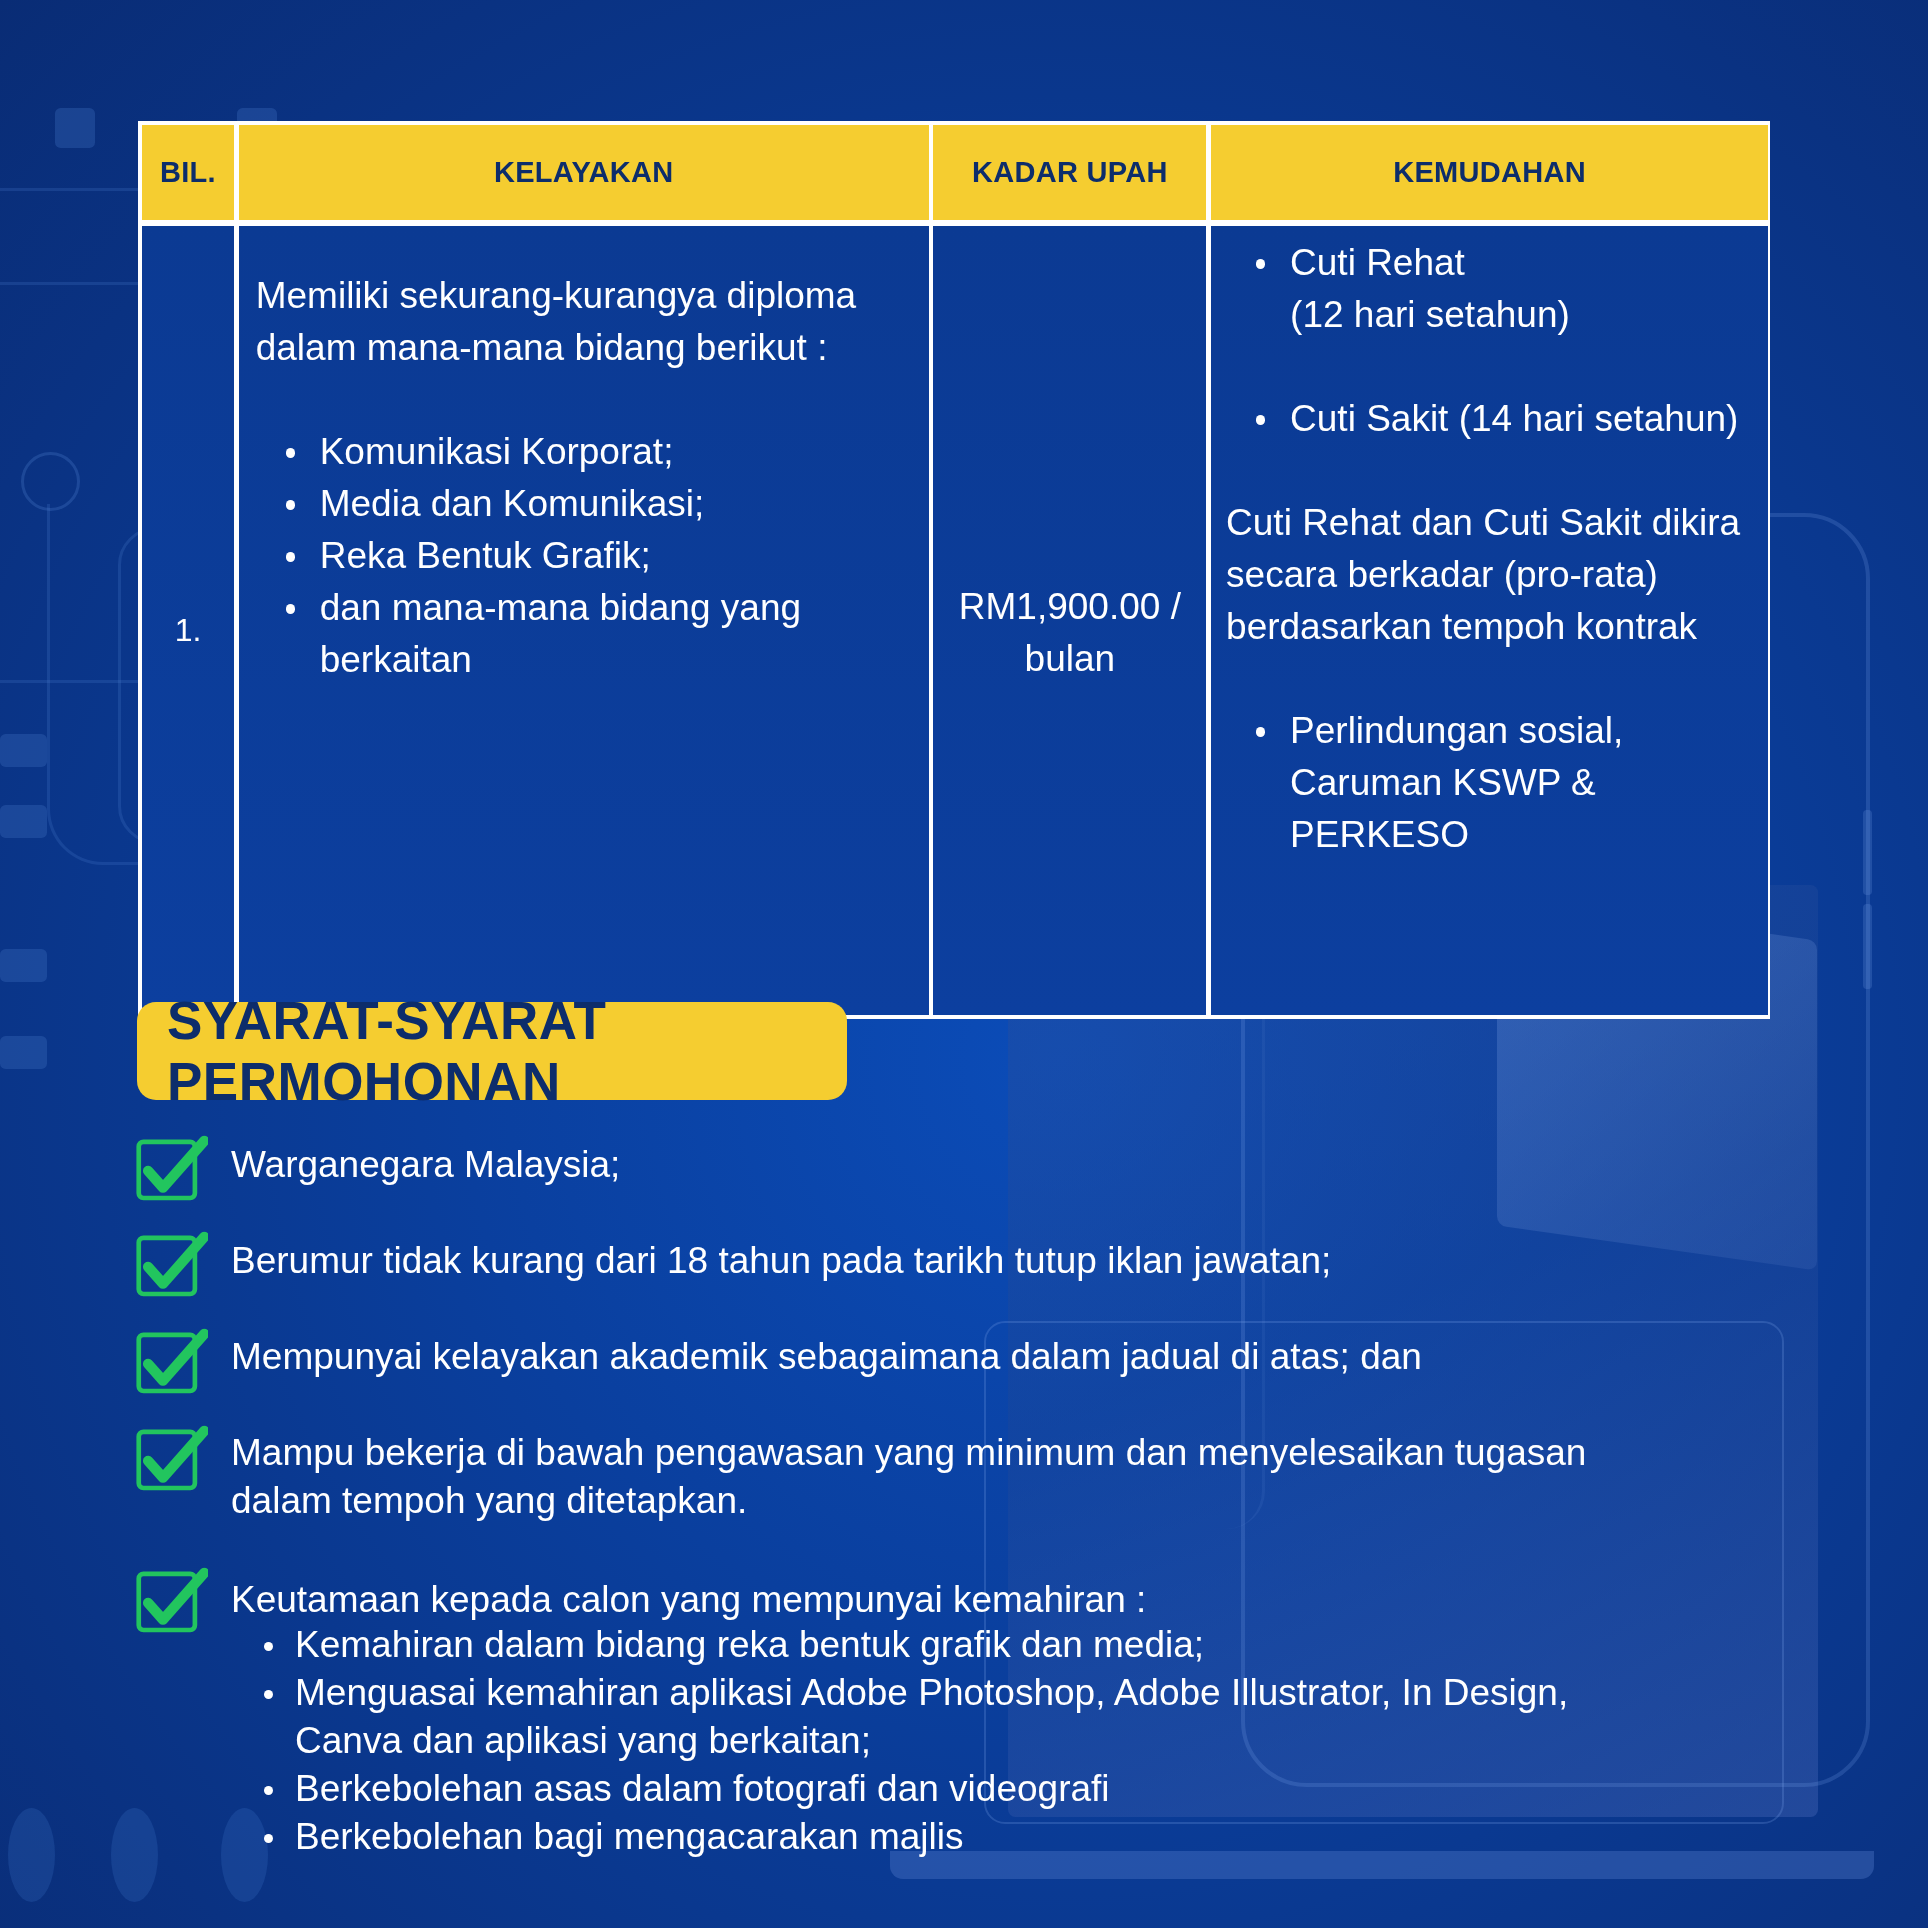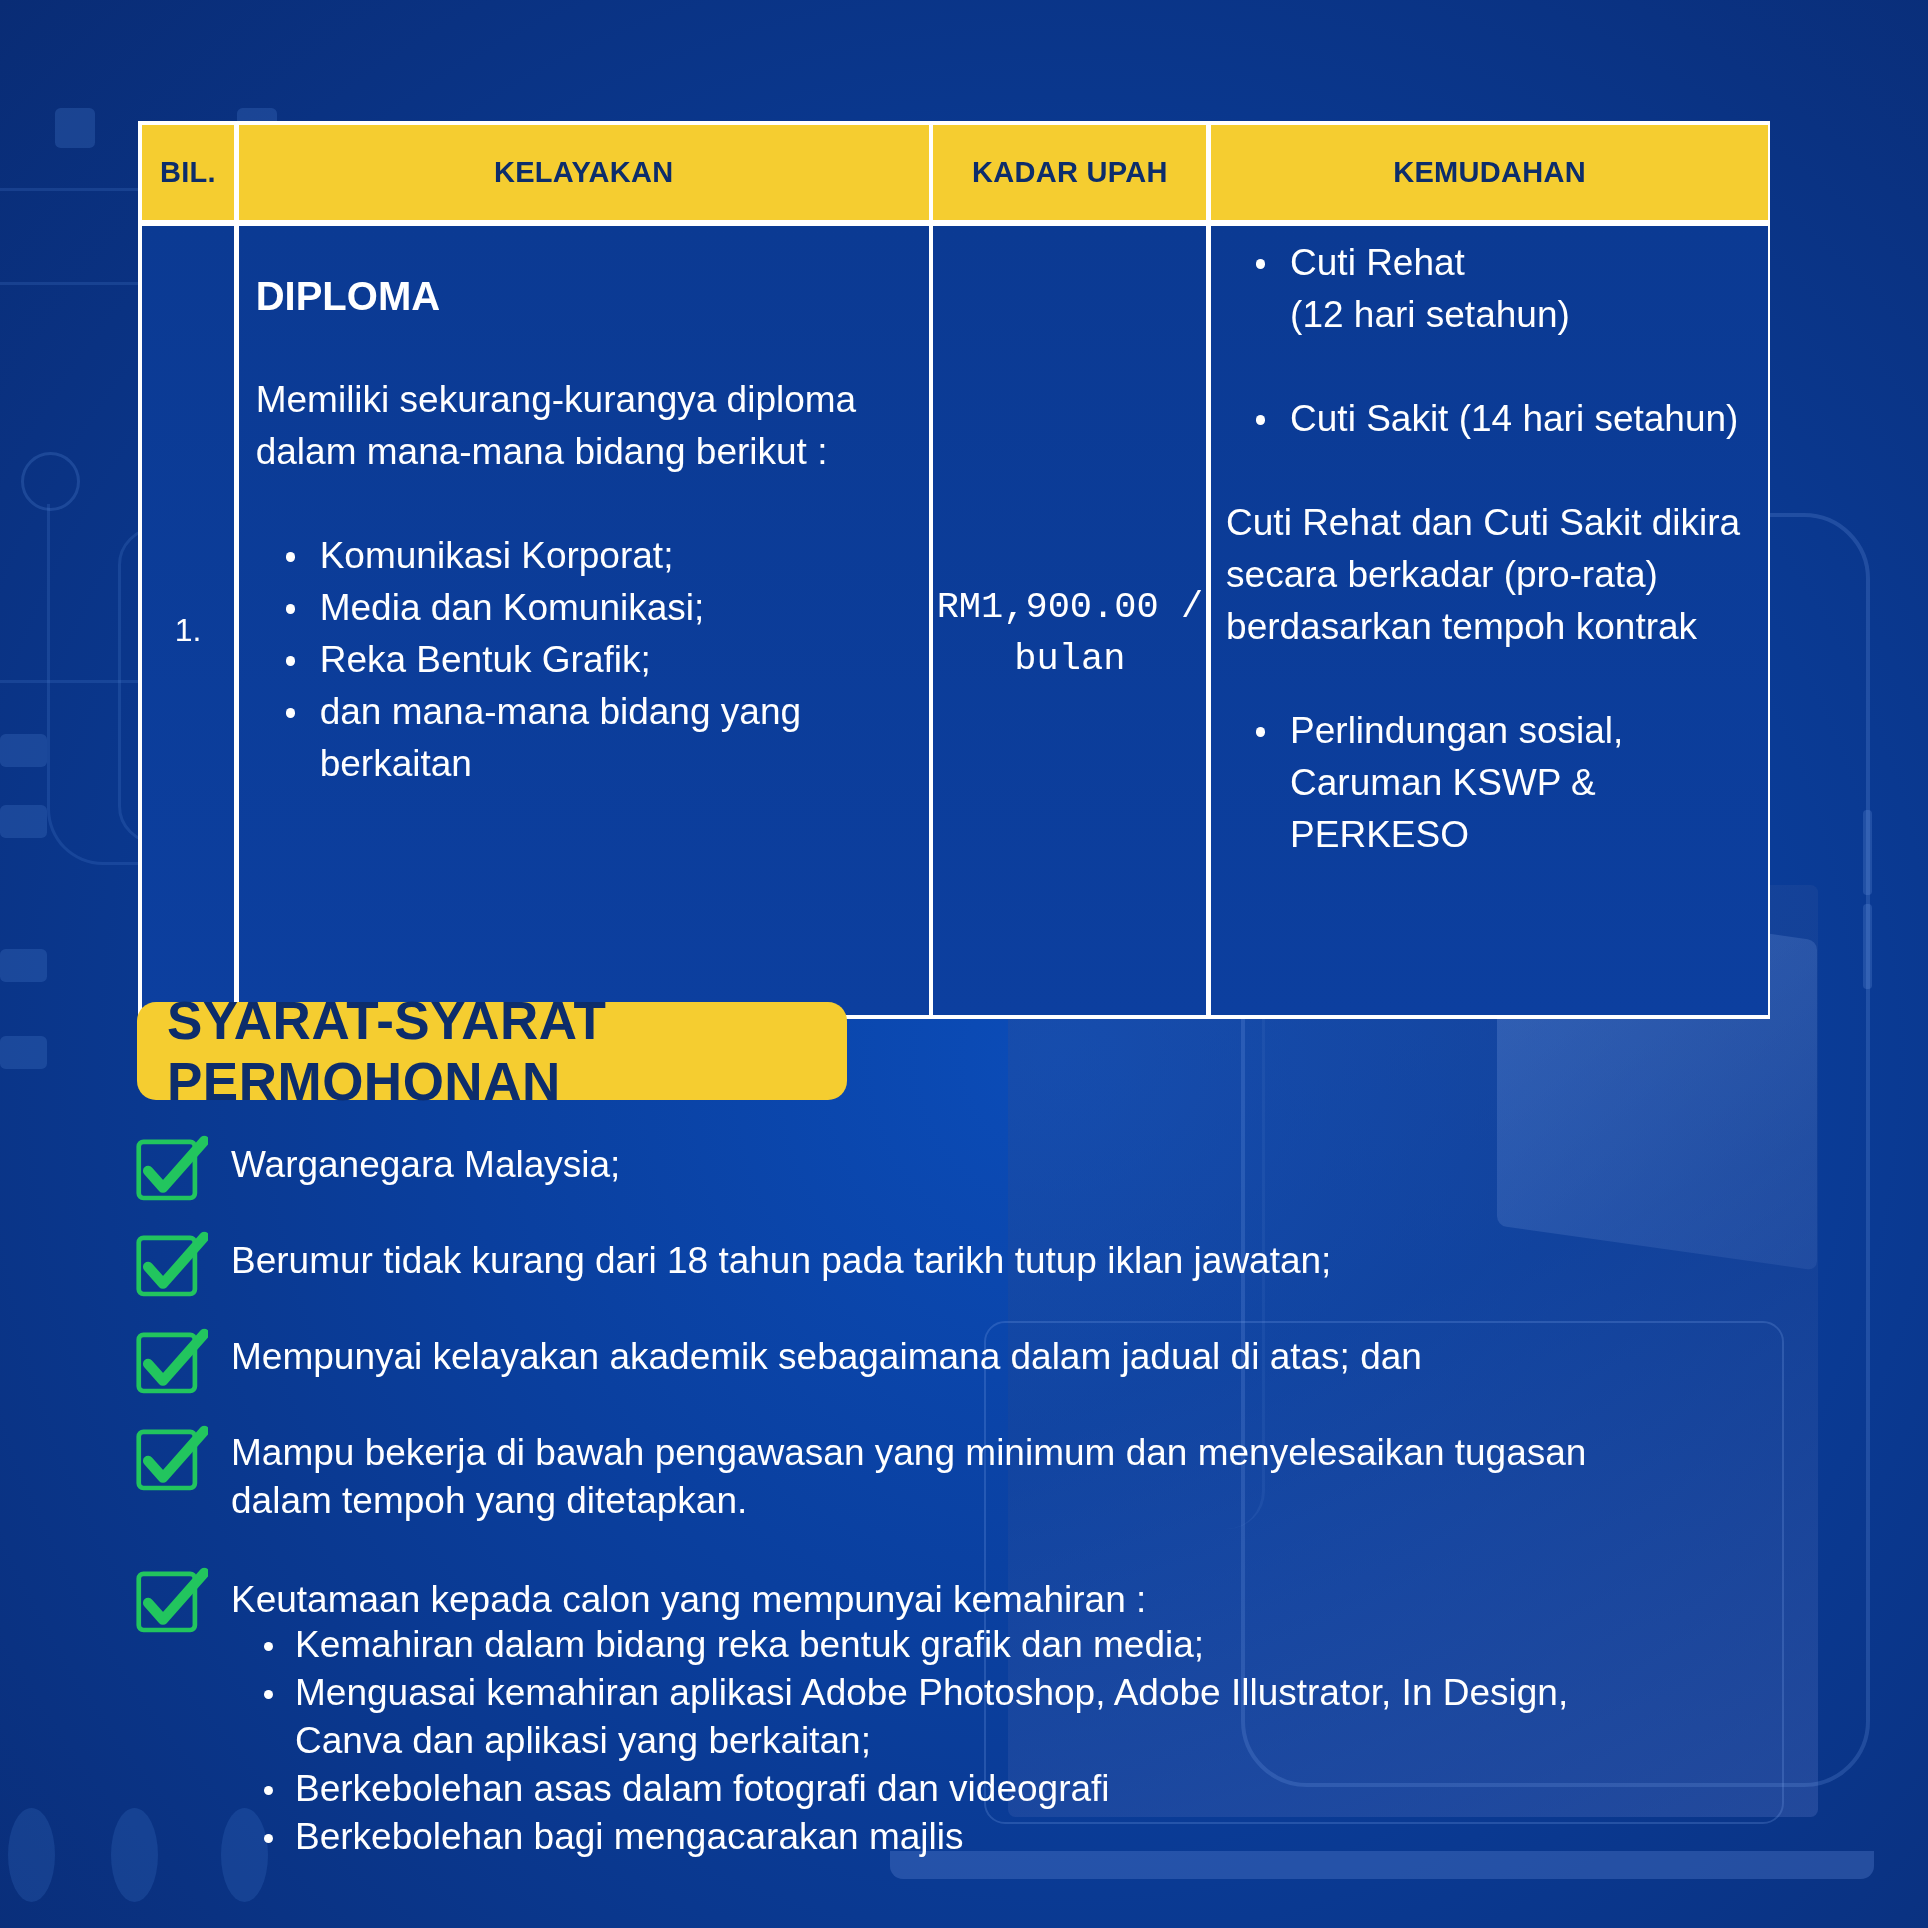--- a/index.html
+++ b/index.html
@@ -46,21 +46,21 @@
     letter-spacing:0.3px;
   }
   .td { background:linear-gradient(180deg, #0b3a93 0%, #0c3f9f 100%); position:relative; font-size:37px; line-height:52px; }
   .td-bil { display:flex; align-items:center; justify-content:center; font-size:32px; padding-top:19px; }
   .td-kel { padding:44px 19px 0 17px; }
   .kel-title { font-weight:bold; font-size:40px; line-height:52px; margin-bottom:52px; }
   .kel-desc { margin-bottom:52px; }
   .bullets { list-style:none; margin:0; padding:0; }
   .bullets li { position:relative; padding-left:64px; }
   .bullets li::before { content:""; position:absolute; left:30px; top:22.6px; width:9.4px; height:9.4px; border-radius:50%; background:#ffffff; }
-  .td-kadar { display:flex; flex-direction:column; align-items:center; justify-content:center; text-align:center; padding-top:26px;font-family:Liberation Mono, monospace; }
+  .td-kadar { display:flex; flex-direction:column; align-items:center; justify-content:center; text-align:center; padding-top:26px; }
   .td-kem { padding:11.3px 9.4px 0 15px; }
   .td-kem .bullets li { padding-left:64px; }
   .td-kem .gap { height:52px; }
   .kem-note { }
 
   
   .pill {
     position:absolute; left:137px; top:1002px; width:710px; height:98px;
     background:#f5cd30; border-radius:19px;
     display:flex; align-items:center; padding-left:30px; box-sizing:border-box;
@@ -107,21 +107,20 @@
   <div class="th">BIL.</div>
   <div class="th">KELAYAKAN</div>
   <div class="th">KADAR UPAH</div>
   <div class="th">KEMUDAHAN</div>
 
   <div class="td td-bil">
     <span>1.</span>
   </div>
 
   <div class="td td-kel">
-    <div class="kel-title">DIPLOMA</div>
     <div class="kel-desc">Memiliki sekurang-kurangya diploma dalam mana-mana bidang berikut :</div>
     <ul class="bullets">
       <li>Komunikasi Korporat;</li>
       <li>Media dan Komunikasi;</li>
       <li>Reka Bentuk Grafik;</li>
       <li style="padding-right:56px;">dan mana-mana bidang yang berkaitan</li>
     </ul>
   </div>
 
   <div class="td td-kadar">

